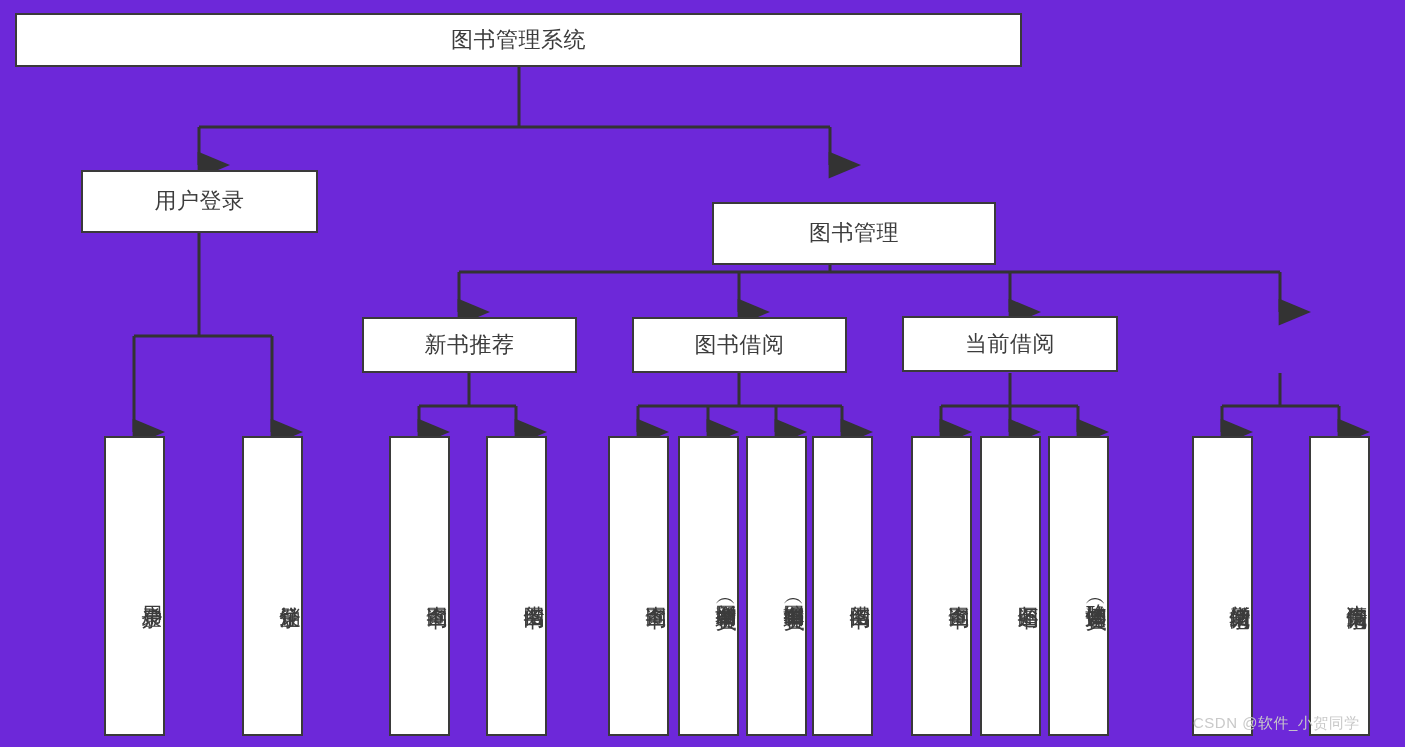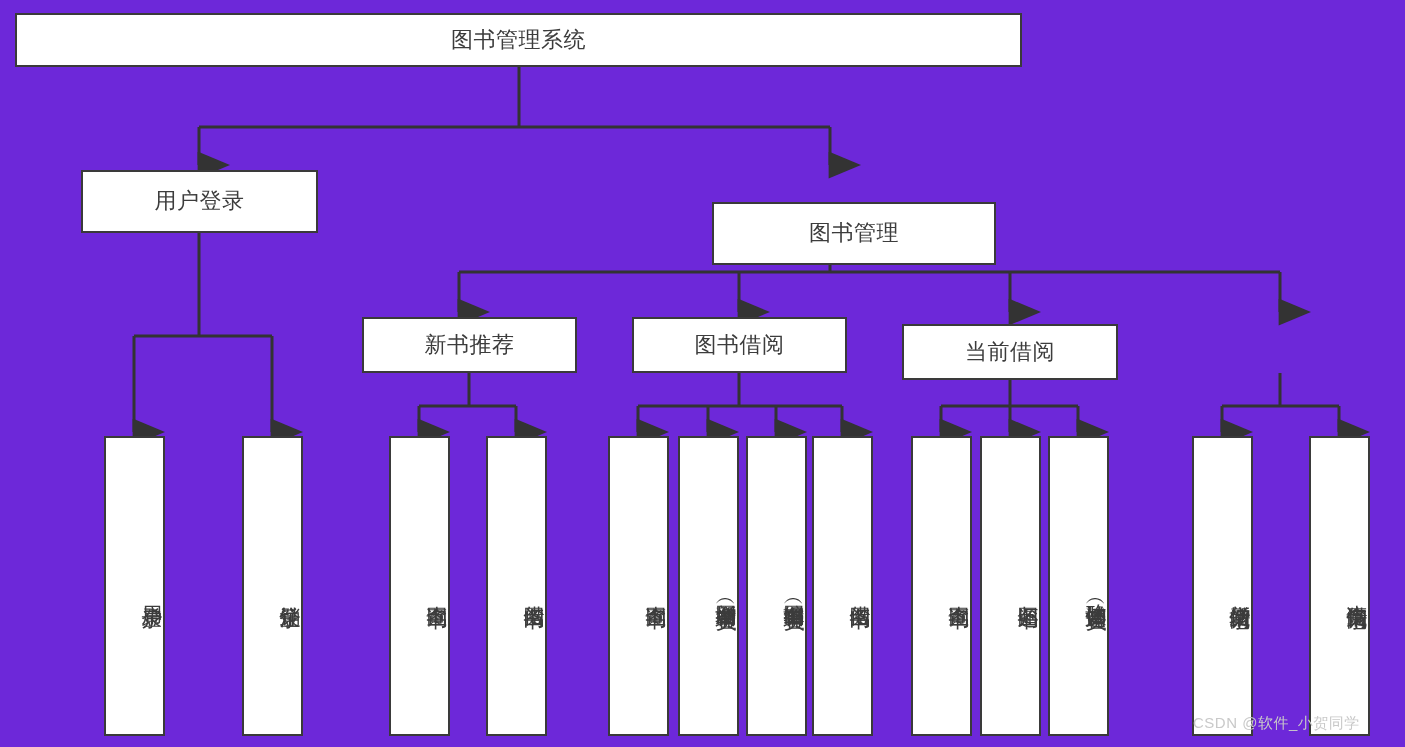--- a/index.html
+++ b/index.html
@@ -132,21 +132,21 @@
   <div class="node node-h" style="left:712px; top:170px; width:284px; height:63px;margin-top:32px;">
     <span>图书管理</span>
   </div>
 
   <div class="node node-h" style="left:362px; top:317px; width:215px; height:56px;">
     <span>新书推荐</span>
   </div>
   <div class="node node-h" style="left:632px; top:317px; width:215px; height:56px;">
     <span>图书借阅</span>
   </div>
-  <div class="node node-h" style="left:902px; top:324px; width:216px; height:56px;">
+  <div class="node node-h" style="left:902px; top:316px; width:216px; height:56px;">
     <span>当前借阅</span>
   </div>
 
   <div class="node node-v" style="left:104px; top:436px; width:61px; height:300px;">
     <span>用户登录</span>
   </div>
   <div class="node node-v" style="left:242px; top:436px; width:61px; height:300px;">
     <span>注销登录</span>
   </div>
 

